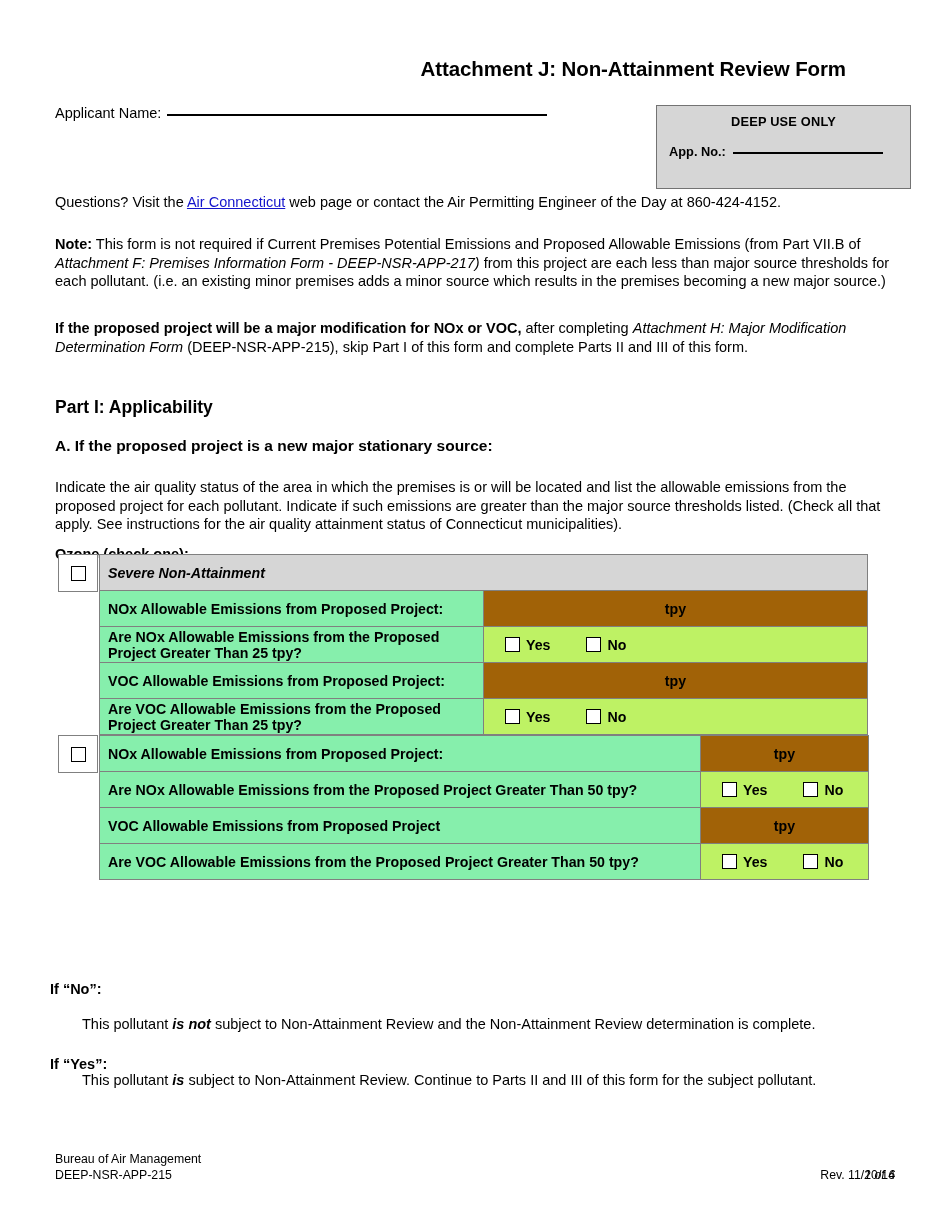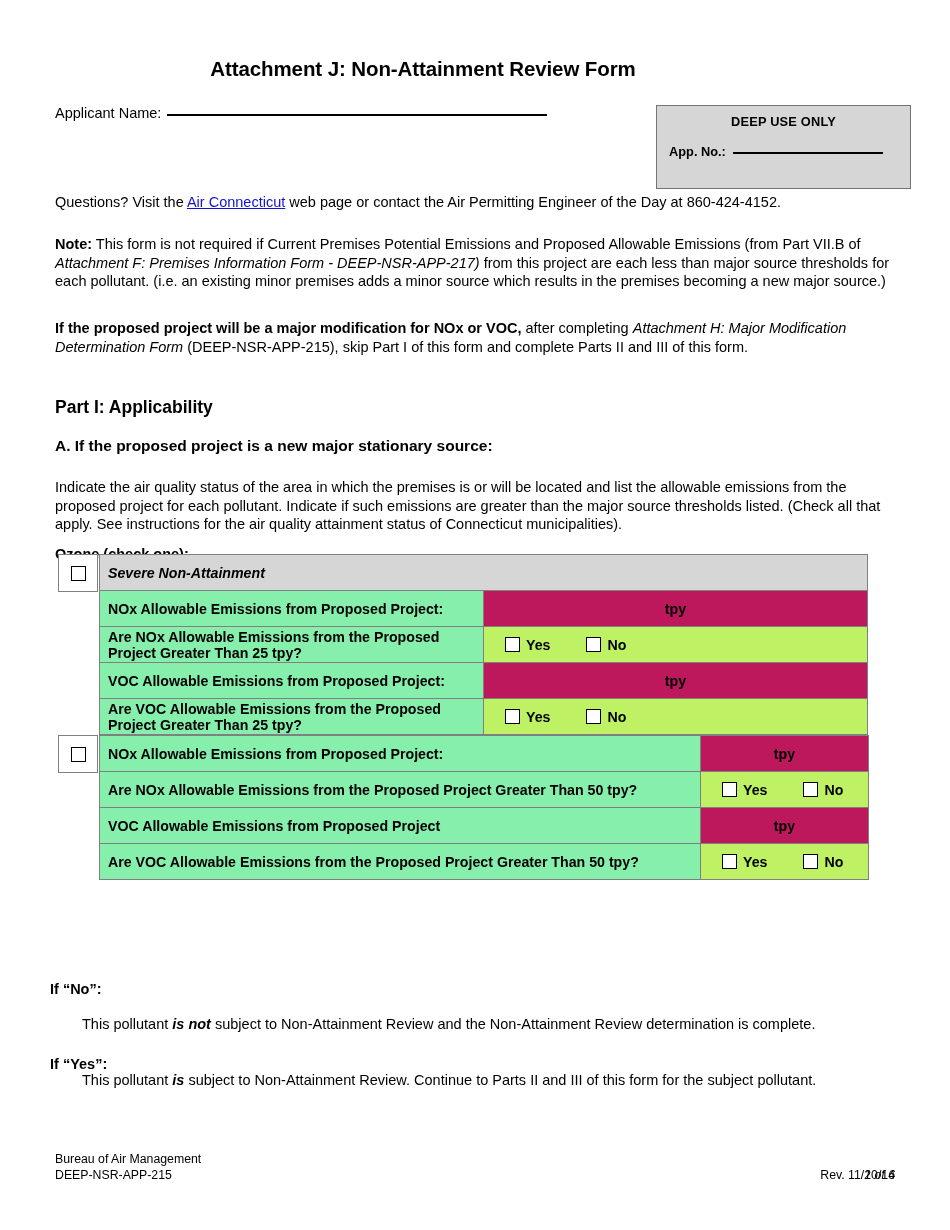--- a/index.html
+++ b/index.html
@@ -21,21 +21,21 @@
     height: 1230px;
     padding: 0;
   }
 
   
   .doc-title {
     position: absolute;
     top: 57px;
     left: 0;
     width: 846px;
-    text-align: center;
+    text-align: right;
     font-size: 20.5px;
     font-weight: bold;
     letter-spacing: -0.1px;
   }
 
   
   .applicant-row {
     position: absolute;
     top: 105px;
     left: 55px;
@@ -191,21 +191,21 @@
     font-style: italic;
     font-weight: bold;
     font-size: 14.8px;
     height: 38px;
   }
   td.qcell {
     background: #86efac;
     width: 601px;
   }
   td.vcell {
-    background: #be185d;
+    background: #a16207;
     width: 168px;
     text-align: center;
     font-weight: normal;
     font-size: 14.2px;
   }
   td.ycell {
     background: #bef264;
     width: 168px;
     font-weight: normal;
     padding: 0;

